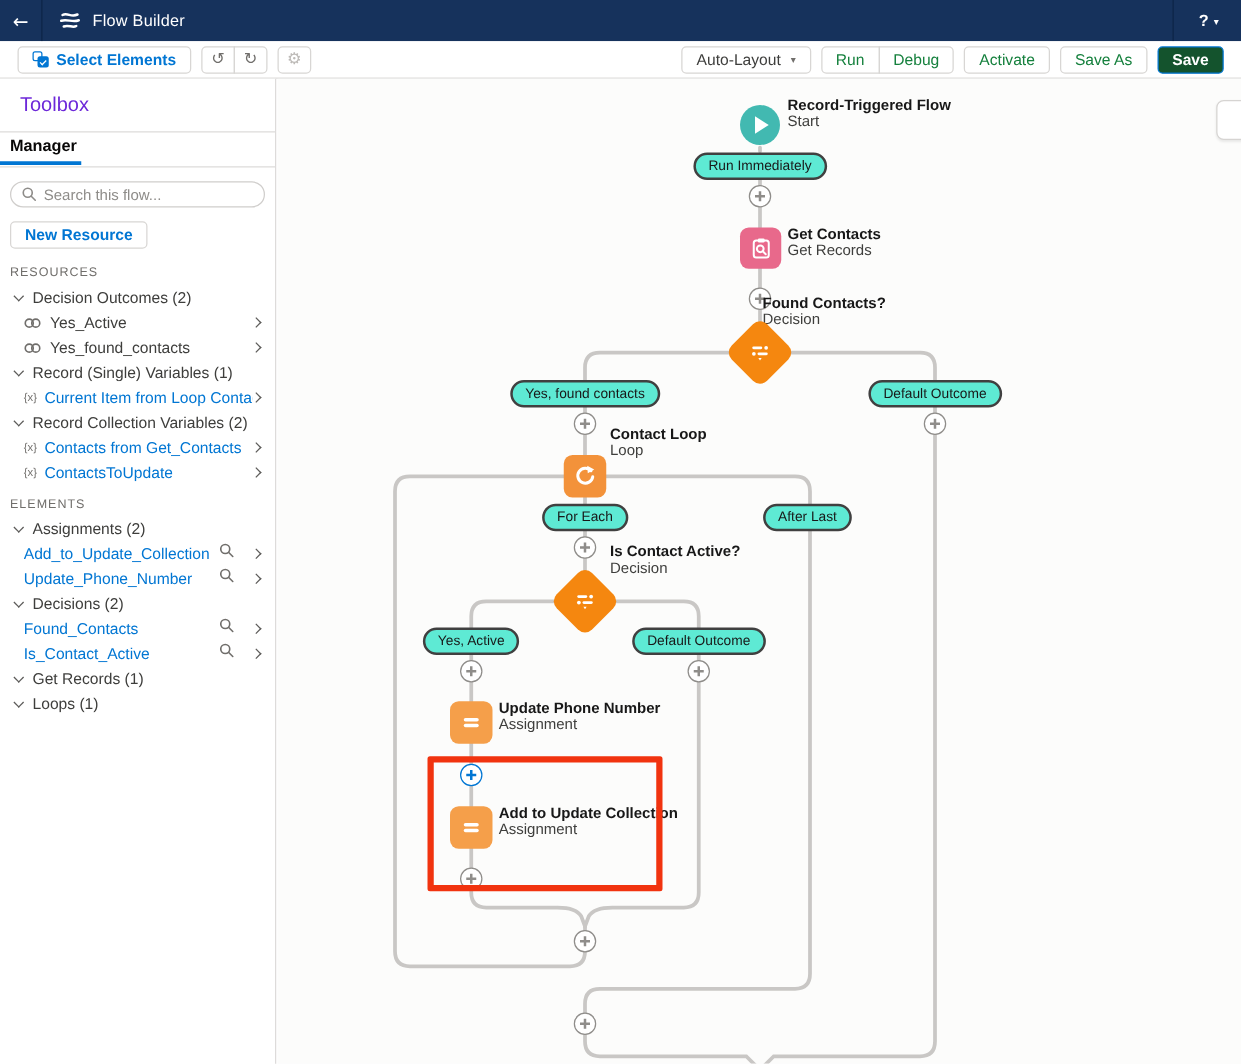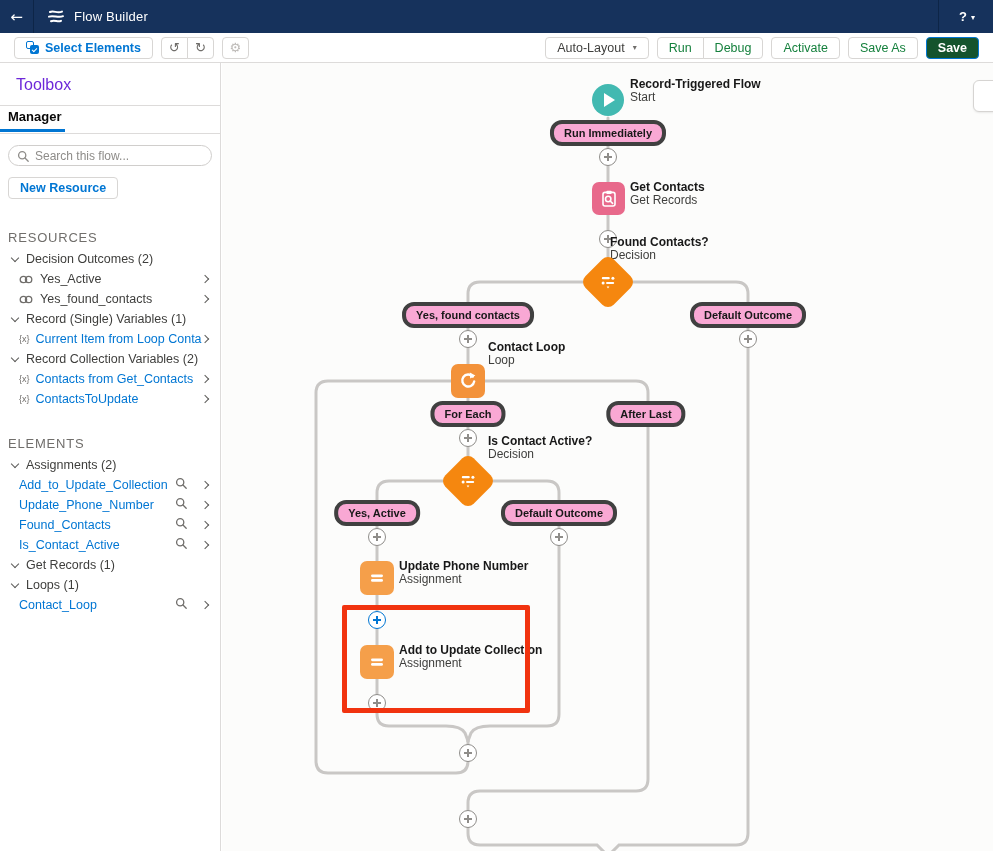--- a/index.html
+++ b/index.html
@@ -50,21 +50,21 @@
   .tab-row { position:relative; height:28px; border-bottom:1px solid #dddbda; display:flex; align-items:center; }
   .tab { font-size:13px; font-weight:bold; color:#080707; padding:0 4px 7px 8px; position:relative; cursor:pointer; }
   .tab::after { content:""; position:absolute; left:0; right:0; bottom:-1px; height:3px; background:#0176d3; }
   .search-wrap { margin:11px 8px 0 8px; position:relative; }
   .search-input { width:100%; height:21px; border:1px solid #d0cecc; border-radius:12px;
     font-size:12px; color:#3e3e3c; padding:0 8px 0 26px; outline:none; background:#fff;
     font-family:"Liberation Sans", sans-serif; }
   .search-input::placeholder { color:#8e8c89; }
   .search-ic { position:absolute; left:9px; top:4px; }
   .new-res { margin:11px 8px 4px 8px; }
-  .sec-label { font-size:13px; letter-spacing:.8px; color:#706e6b; margin:27px 8px 4px 8px; }
+  .sec-label { font-size:10px; letter-spacing:.8px; color:#706e6b; margin:10px 8px 4px 8px; }
   .trow { display:flex; align-items:center; height:20px; padding:0 6px 0 12px; cursor:pointer; }
   .trow .lbl { font-size:12.5px; color:#3e3e3c; margin-left:8px; white-space:nowrap; overflow:hidden; }
   .trow .lbl.link { color:#0176d3; }
   .trow .sp { flex:1; }
   .chev { width:6px; height:6px; border-right:1.5px solid #5c5b59; border-bottom:1.5px solid #5c5b59;
     display:inline-block; flex:none; }
   .cd { transform:rotate(45deg); margin-top:-3px; }
   .cr { transform:rotate(-45deg); margin-right:6px; }
   .item { padding-left:19px; }
   .item .lbl { margin-left:0; }
@@ -75,22 +75,22 @@
   
   .canvas { position:absolute; left:222px; top:63px; width:771px; height:788px; background:#fcfcfb; overflow:hidden;padding-left:17px; }
   .wires { position:absolute; left:0; top:0; }
   .plus { position:absolute; width:18px; height:18px; border-radius:50%; background:#fff;
     border:1.5px solid #8f8d8a; transform:translate(-50%,-50%); cursor:pointer; }
   .plus::before, .plus::after { content:""; position:absolute; background:#8f8d8a; }
   .plus::before { left:3.5px; top:7px; width:8px; height:1.5px; }
   .plus::after { left:7px; top:3.5px; width:1.5px; height:8px; }
   .plus.blue { border-color:#0176d3; }
   .plus.blue::before, .plus.blue::after { background:#0176d3; }
-  .pill { position:absolute; transform:translate(-50%,-50%); background:#f9a8d4; border:4px solid #404040;
-    border-radius:12px; font-size:11px; font-weight:bold; color:#181818; padding:3px 10px; white-space:nowrap; }
+  .pill { position:absolute; transform:translate(-50%,-50%); background:#5eead4; border:2px solid #404040;
+    border-radius:12px; font-size:11px; font-weight:normal; color:#181818; padding:3px 10px; white-space:nowrap; }
   .nlabel { position:absolute; line-height:13px; }
   .nlabel .t { font-size:12px; font-weight:bold; color:#181818; white-space:nowrap; }
   .nlabel .s { font-size:12px; color:#3e3e3c; white-space:nowrap; }
   .node-circle { position:absolute; width:32px; height:32px; border-radius:50%; background:#42b9b1;
     display:flex; align-items:center; justify-content:center; cursor:pointer; }
   .play { width:0; height:0; border-left:11px solid #fff; border-top:7px solid transparent;
     border-bottom:7px solid transparent; margin-left:3px; }
   .sq { position:absolute; width:33px; height:33px; border-radius:7px; display:flex;
     align-items:center; justify-content:center; cursor:pointer; }
   .pink { background:#e8698b; }
@@ -252,20 +252,24 @@
     <span class="lbl link">Update_Phone_Number</span>
     <span class="sp"></span>
     <span class="mag"><svg width="13" height="13" viewBox="0 0 13 13">
           <circle cx="5.2" cy="5.2" r="3.6" fill="none" stroke="#706e6b" stroke-width="1.3"></circle>
           <line x1="8" y1="8" x2="11.2" y2="11.2" stroke="#706e6b" stroke-width="1.3" stroke-linecap="round"></line>
         </svg></span>
     <span class="chev cr"></span>
   </div>
 
   
+  <div class="trow">
+    <span class="chev cd"></span>
+    <span class="lbl">Decisions (2)</span>
+  </div>
   <div class="trow item">
     <span class="lbl link">Found_Contacts</span>
     <span class="sp"></span>
     <span class="mag"><svg width="13" height="13" viewBox="0 0 13 13">
           <circle cx="5.2" cy="5.2" r="3.6" fill="none" stroke="#706e6b" stroke-width="1.3"></circle>
           <line x1="8" y1="8" x2="11.2" y2="11.2" stroke="#706e6b" stroke-width="1.3" stroke-linecap="round"></line>
         </svg></span>
     <span class="chev cr"></span>
   </div>
   <div class="trow item">
@@ -281,29 +285,20 @@
   
   <div class="trow">
     <span class="chev cd"></span>
     <span class="lbl">Get Records (1)</span>
   </div>
 
   
   <div class="trow">
     <span class="chev cd"></span>
     <span class="lbl">Loops (1)</span>
-  </div>
-  <div class="trow item">
-    <span class="lbl link">Contact_Loop</span>
-    <span class="sp"></span>
-    <span class="mag"><svg width="13" height="13" viewBox="0 0 13 13">
-          <circle cx="5.2" cy="5.2" r="3.6" fill="none" stroke="#706e6b" stroke-width="1.3"></circle>
-          <line x1="8" y1="8" x2="11.2" y2="11.2" stroke="#706e6b" stroke-width="1.3" stroke-linecap="round"></line>
-        </svg></span>
-    <span class="chev cr"></span>
   </div>
 </aside>
 
 <main class="canvas">
 
   <svg class="wires" width="771" height="788" viewBox="222 63 771 788">
     <g fill="none" stroke="#c9c7c5" stroke-width="3" stroke-linecap="round">
       <path d="M608,118 L608,126" stroke-dasharray="3 4"></path>
       <path d="M608,141 L608,257"></path>
       <path d="M584,282 H480 Q468,282 468,294 V364"></path>

